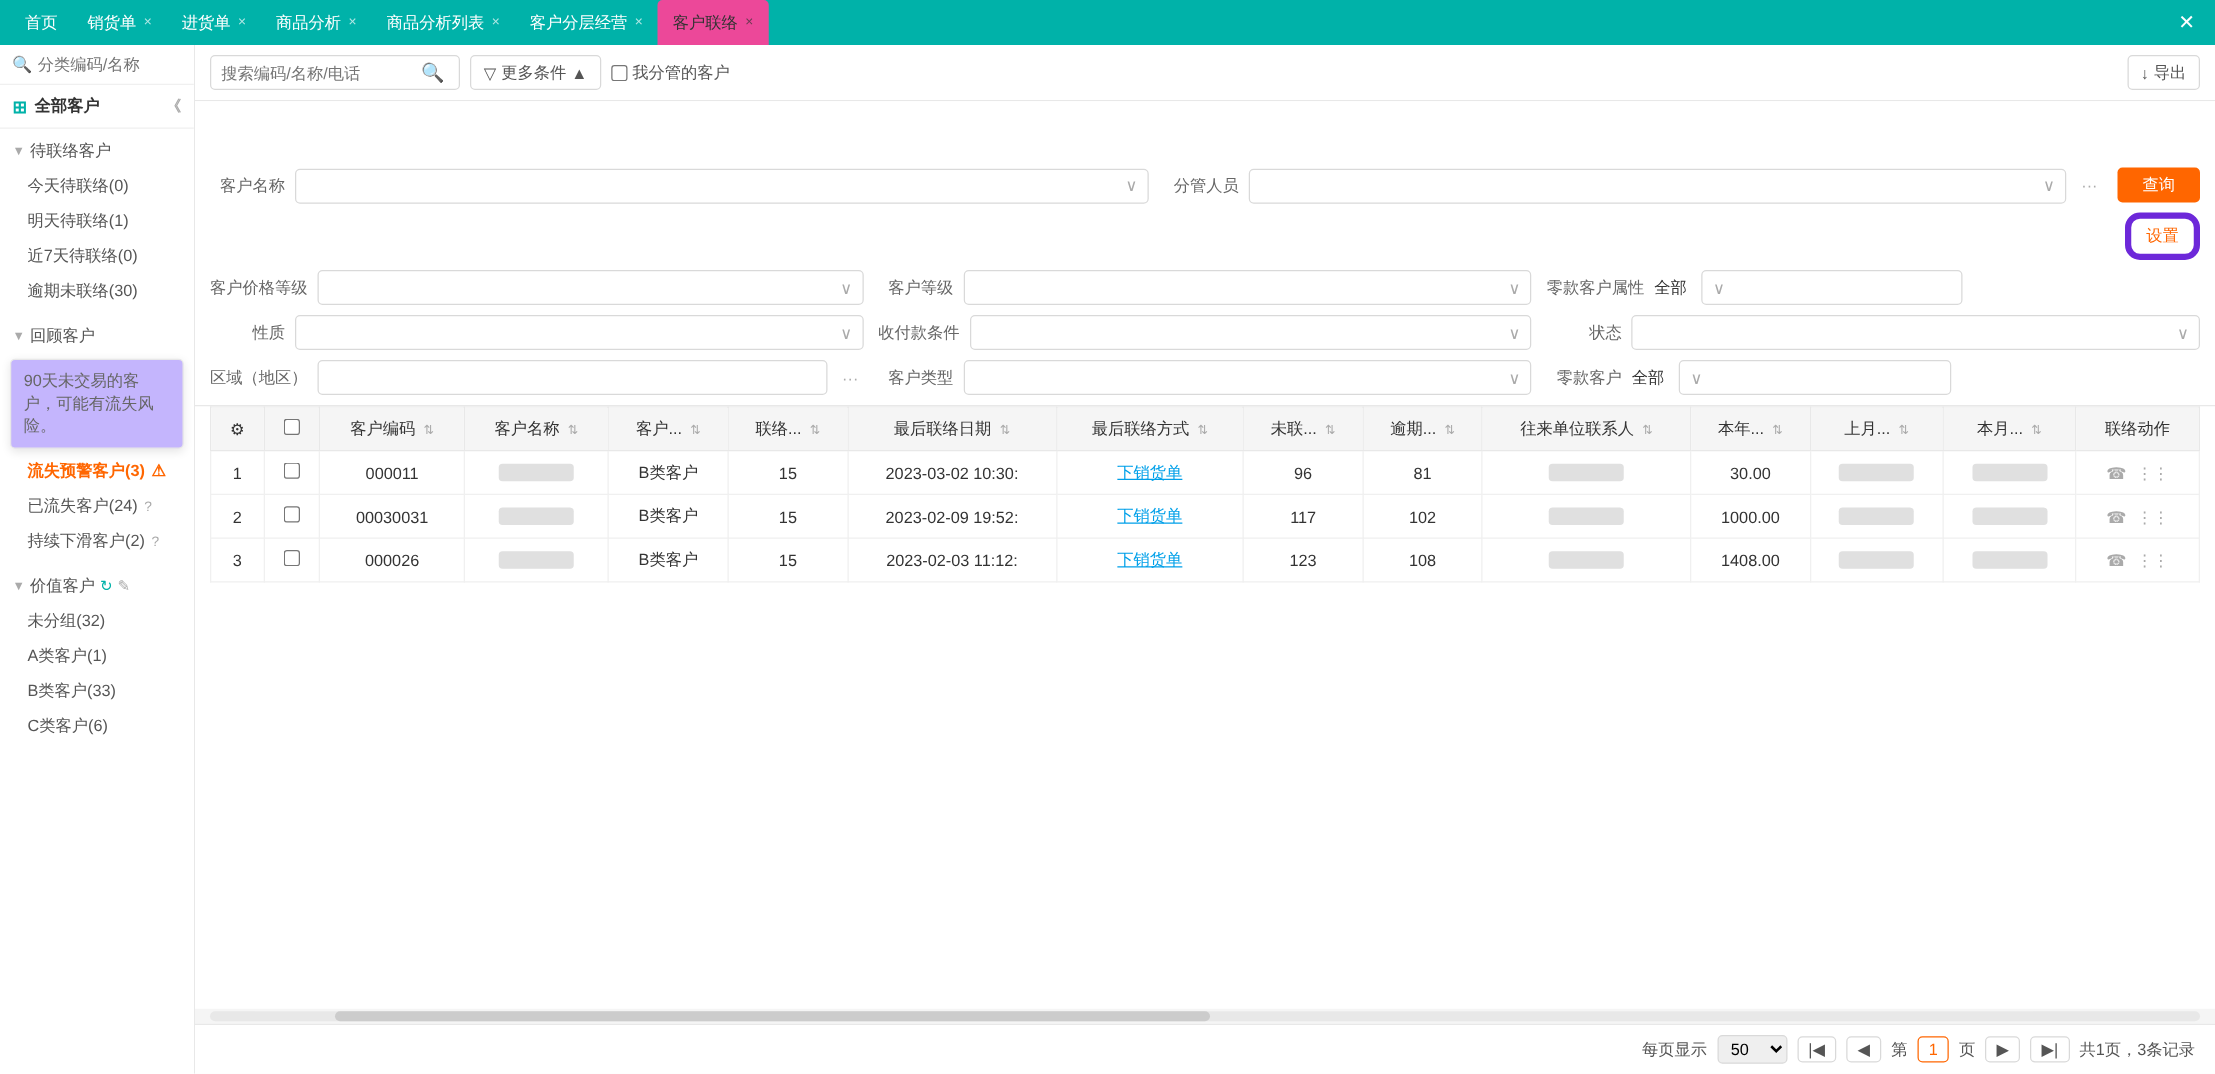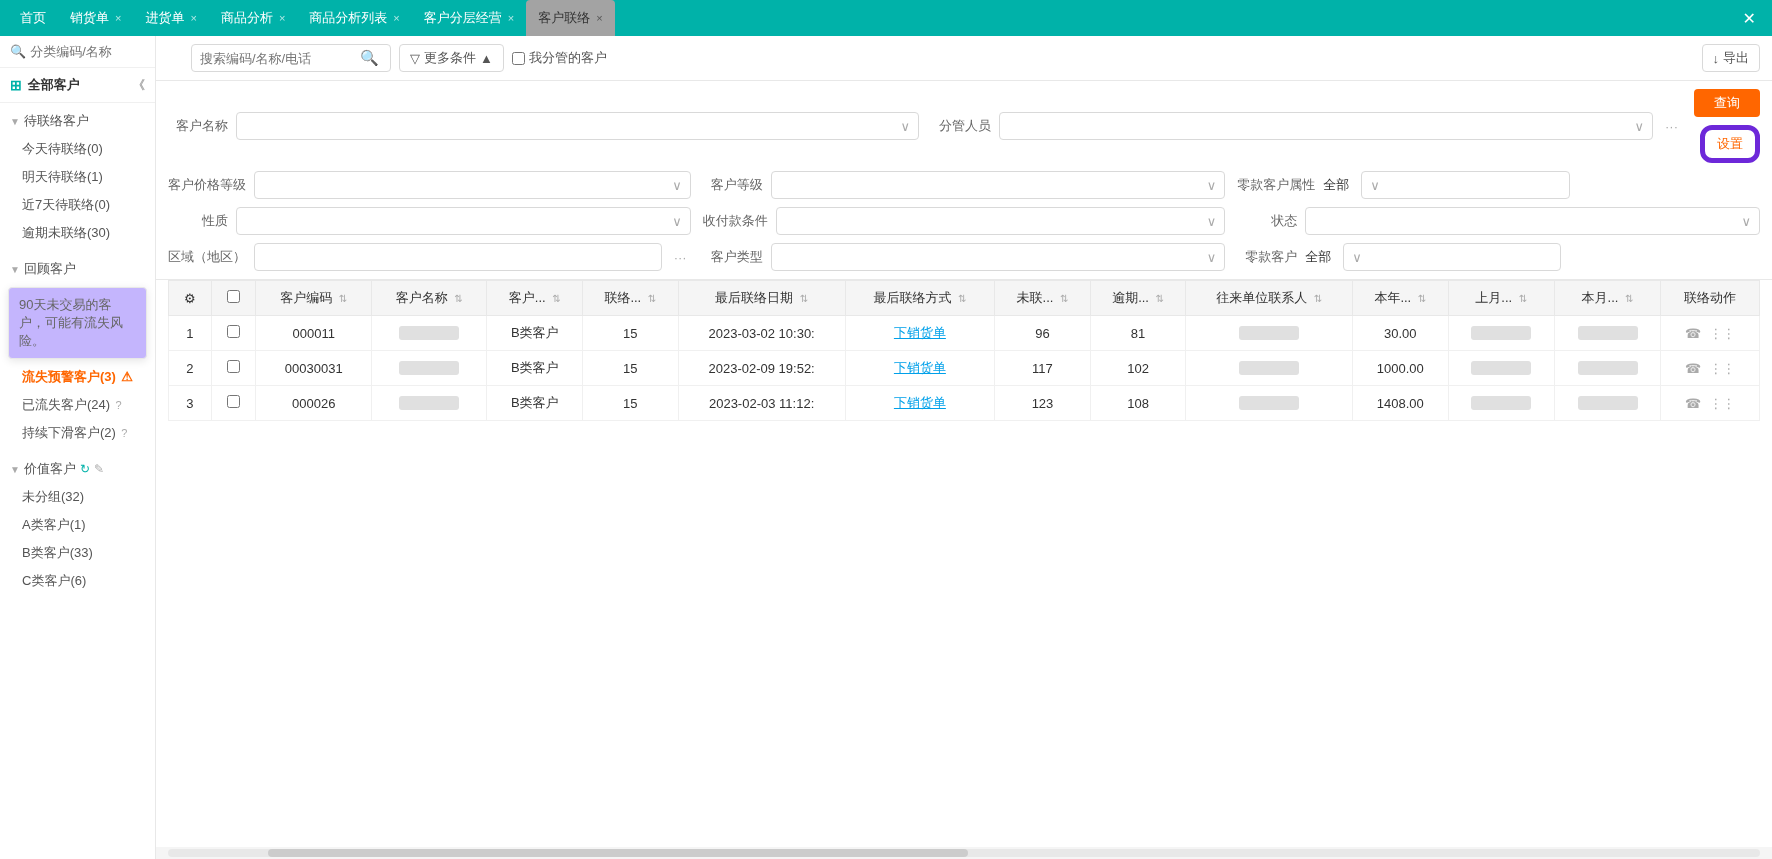--- a/index.html
+++ b/index.html
@@ -17,21 +17,21 @@
       display: flex;
       align-items: center;
       padding: 0 12px;
       height: 37px;
       color: #fff;
       cursor: pointer;
       font-size: 13px;
       white-space: nowrap;
     }
     .tab-item.active {
-      background: #a3a3a3;
+      background: #ec4899;
       color: #333;
       border-radius: 4px 4px 0 0;
     }
     .tab-item .close-x {
       margin-left: 6px;
       font-size: 11px;
       opacity: 0.7;
     }
     .tab-spacer { flex: 1; }
     .tab-close-all {
@@ -150,21 +150,20 @@
       gap: 8px;
     }
     .search-input-wrap {
       display: flex;
       align-items: center;
       border: 1px solid #d9d9d9;
       border-radius: 4px;
       padding: 4px 8px;
       background: #fff;
       min-width: 200px;
-      margin-left: 23px;
     }
     .search-input-wrap input {
       border: none;
       outline: none;
       font-size: 13px;
       width: 160px;
       color: #999;
     }
     .search-btn {
       background: none;
@@ -278,20 +277,21 @@
       padding: 5px 12px;
       cursor: pointer;
       font-size: 13px;
       margin-top: 4px;
     }
     .query-settings-col {
       display: flex;
       flex-direction: column;
       align-items: flex-end;
       gap: 4px;
+      margin-top: 45px;
     }
 
     
     .table-wrap {
       flex: 1;
       overflow: auto;
       padding: 0 12px;
     }
     table {
       width: 100%;
@@ -747,15 +747,31 @@
           </tbody>
       </table>
     </div>
 
     <div class="scrollbar-bottom">
       <div class="scrollbar-track">
         <div class="scrollbar-thumb"></div>
       </div>
     </div>
 
+    <div class="pagination">
+      <span>每页显示</span>
+      <select class="page-size-select">
+        <option>50</option>
+        <option>100</option>
+        <option>200</option>
+      </select>
+      <button class="page-btn">|◀</button>
+      <button class="page-btn">◀</button>
+      <span style="color:#555;">第</span>
+      <span class="current-page">1</span>
+      <span style="color:#555;">页</span>
+      <button class="page-btn">▶</button>
+      <button class="page-btn">▶|</button>
+      <span>共1页，3条记录</span>
+    </div>
 
   </div>
 </div>
 
 </body></html>

